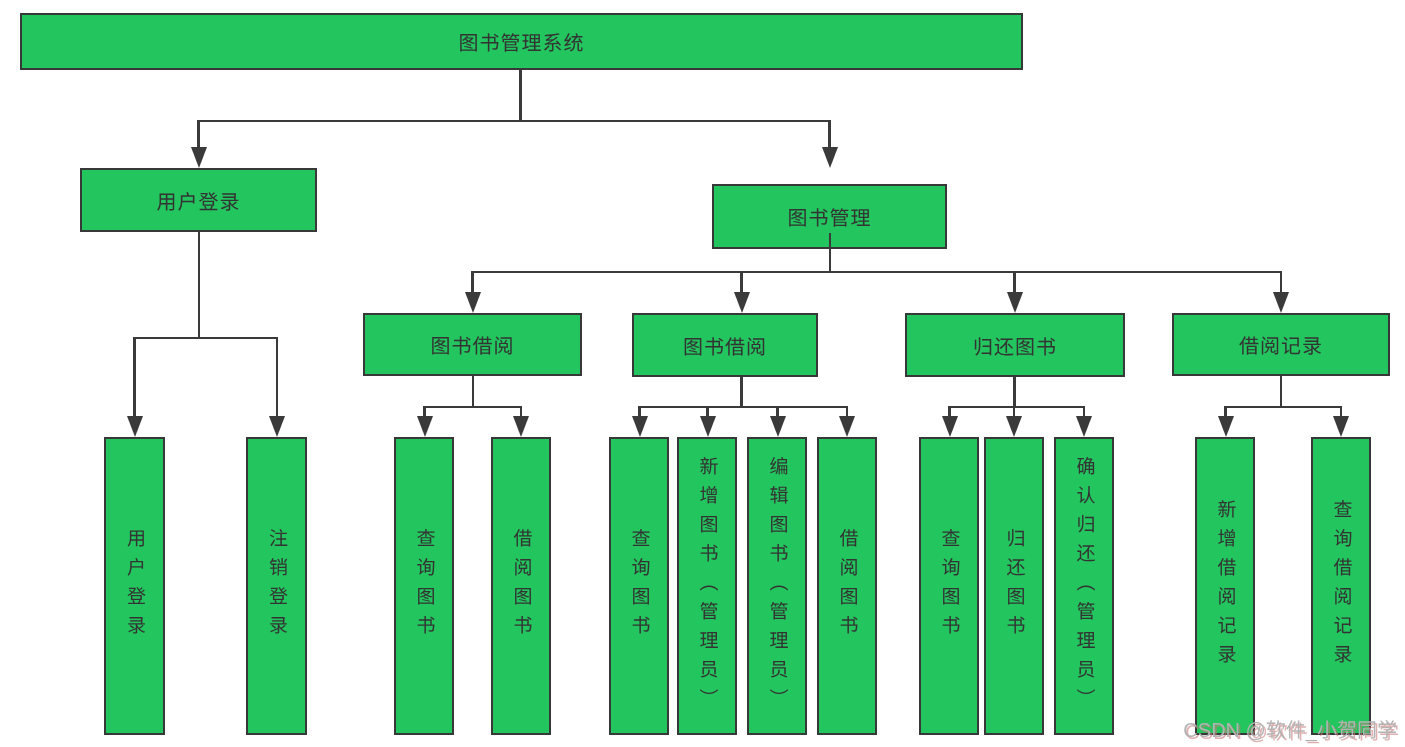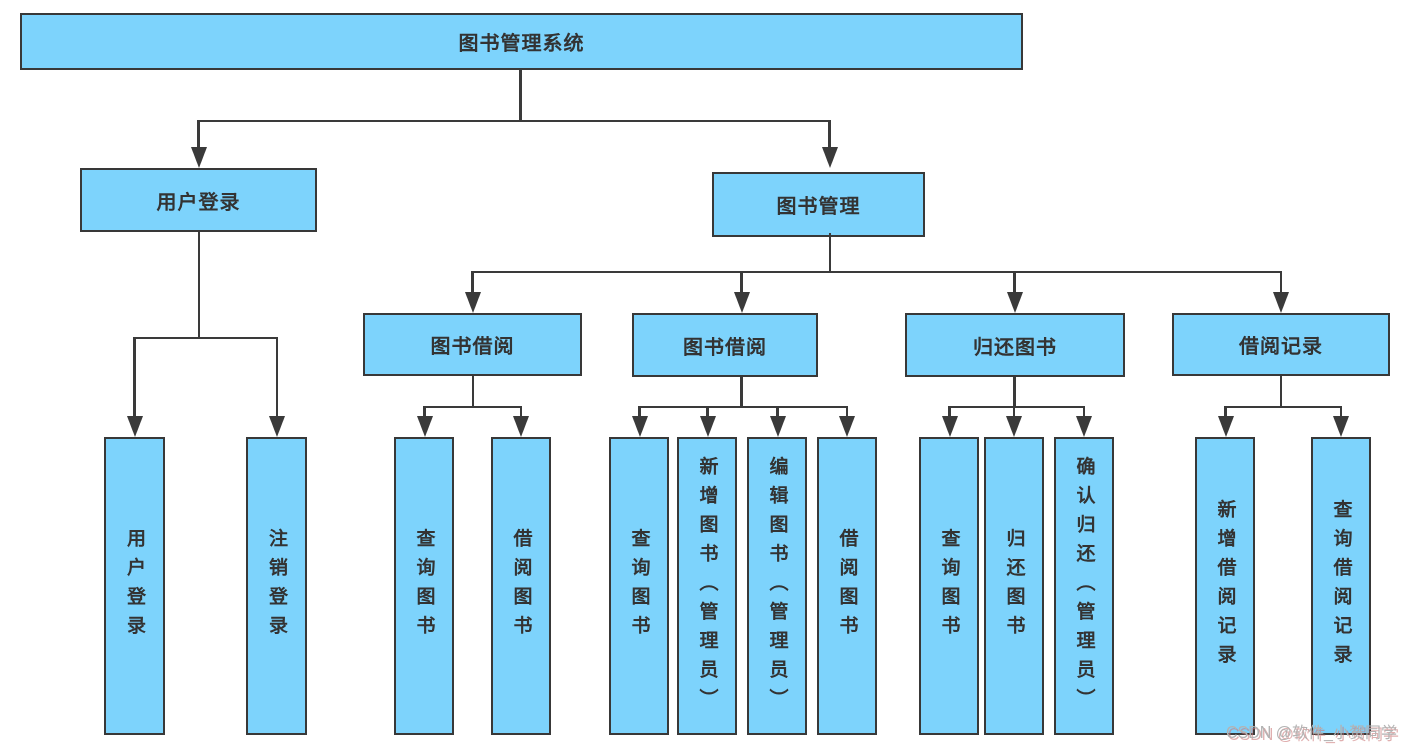--- a/index.html
+++ b/index.html
@@ -4,41 +4,41 @@
 <style>
   html,body{margin:0;padding:0;}
   body{
     width:1405px;height:747px;position:relative;overflow:hidden;
     background:#ffffff;
     font-family:"Liberation Sans","DejaVu Sans",sans-serif;
     color:#333333;
   }
   .box{
     position:absolute;box-sizing:border-box;
-    background:#7dd3fc;border:2.5px solid #383838;
-    display:flex;align-items:center;justify-content:center;font-weight:bold;
+    background:#22c55e;border:2.5px solid #383838;
+    display:flex;align-items:center;justify-content:center;
   }
   .box .lbl{font-size:20px;color:#333333;letter-spacing:1px;white-space:nowrap;}
   .box.v .lbl{
     writing-mode:vertical-rl;
     letter-spacing:10px;
     font-size:19px;
     white-space:normal;
     line-height:1;
   }
   .ln{position:absolute;background:#3a3a3a;}
   .ah{
     position:absolute;width:0;height:0;margin-left:-8px;
     border-left:8px solid transparent;
     border-right:8px solid transparent;
     border-top:21px solid #3a3a3a;
   }
   .watermark{
     position:absolute;right:8px;bottom:4px;
-    font-size:16px;color:#b3b3b3;
+    font-size:20px;color:#b3b3b3;
     text-shadow:2px 2px 0 rgba(204,122,122,0.6);
     white-space:nowrap;
   }
 </style>
 </head>
 <body>
 
 <div class="box" style="left:20px;top:13px;width:1003px;height:57px">
   <span class="lbl">图书管理系统</span>
 </div>
@@ -46,21 +46,21 @@
 <div class="ln" style="left:519px;top:70px;width:2.5px;height:52px"></div>
 <div class="ln" style="left:197px;top:119.5px;width:633px;height:2.5px"></div>
 <div class="ln" style="left:197px;top:119.5px;width:2.5px;height:29px"></div>
 <div class="ah" style="left:198.5px;top:147px"></div>
 <div class="ln" style="left:828px;top:119.5px;width:2.5px;height:29px"></div>
 <div class="ah" style="left:829.5px;top:147px"></div>
 
 <div class="box" style="left:80px;top:168px;width:237px;height:64px">
   <span class="lbl">用户登录</span>
 </div>
-<div class="box" style="left:712px;top:172px;width:213px;height:65px">
+<div class="box" style="left:712px;top:184px;width:235px;height:65px">
   <span class="lbl">图书管理</span>
 </div>
 
 <div class="ln" style="left:197.5px;top:232px;width:2.5px;height:107px"></div>
 <div class="ln" style="left:133px;top:336.5px;width:145px;height:2.5px"></div>
 <div class="ln" style="left:133px;top:336.5px;width:2.5px;height:81px"></div>
 <div class="ah" style="left:134.5px;top:416px"></div>
 <div class="ln" style="left:275.5px;top:336.5px;width:2.5px;height:81px"></div>
 <div class="ah" style="left:277px;top:416px"></div>
 

